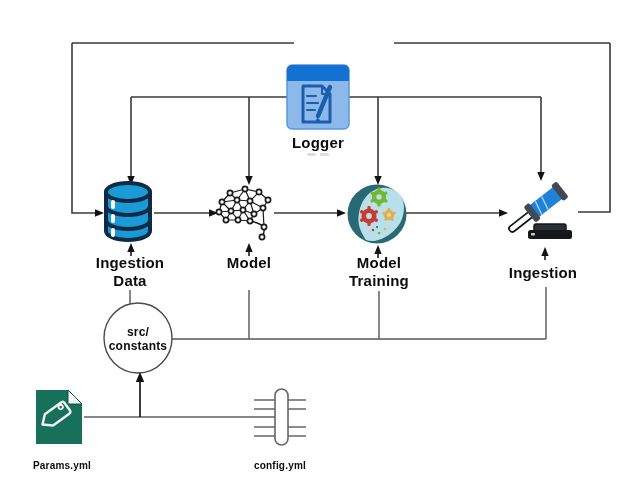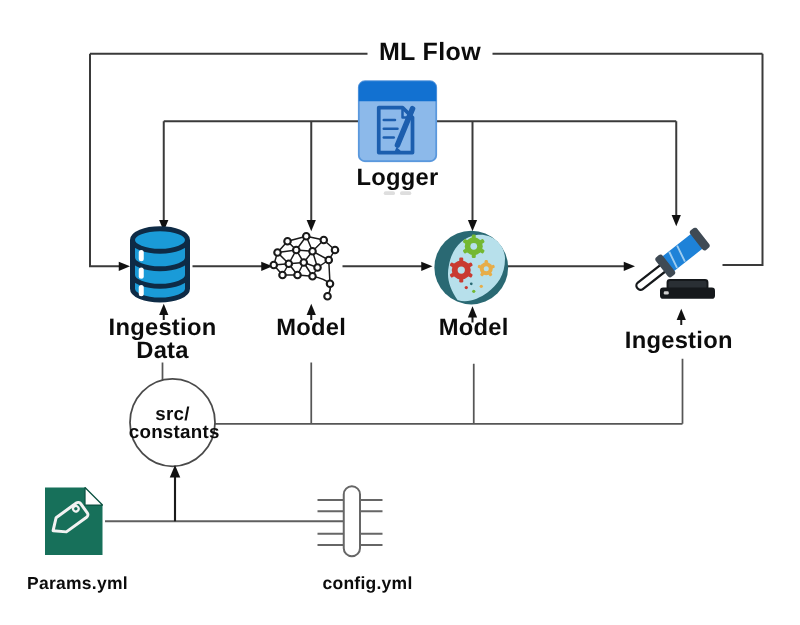--- a/index.html
+++ b/index.html
@@ -5,26 +5,26 @@
   html,body{margin:0;padding:0;background:#fff;}
   .stage{
     position:relative;width:640px;height:500px;background:#ffffff;
     font-family:"Liberation Sans",sans-serif;overflow:hidden;
   }
   .overlay{position:absolute;left:0;top:0;width:640px;height:500px;}
   .icon{position:absolute;}
   .icon svg{display:block;width:100%;height:100%;}
   .lbl{
     position:absolute;font-weight:bold;color:#0c0c0c;text-align:center;
-    line-height:18px;font-size:19px;letter-spacing:.2px;
+    line-height:18px;font-size:15px;letter-spacing:.2px;
   }
   .lbl .ln{display:block;}
   .title{font-size:20px;line-height:22px;letter-spacing:.3px;}
-  .file-lbl{font-size:14px;}
-  .circle-lbl{font-size:15px;line-height:14px;}
+  .file-lbl{font-size:10px;}
+  .circle-lbl{font-size:12px;line-height:14px;}
   .smudge{position:absolute;display:flex;gap:4px;}
   .smudge i{display:block;width:9px;height:3px;background:#dedede;border-radius:2px;}
 </style>
 </head>
 <body>
 
 <div class="stage">
 
   <svg class="overlay" viewBox="0 0 640 500">
 
@@ -211,20 +211,21 @@
       <g>
         <circle cx="27" cy="47" r="1.3" style="fill:var(--gear-red,#c93b31)"></circle>
         <circle cx="33" cy="50" r="1.3" style="fill:var(--gear-green,#74b832)"></circle>
         <circle cx="39" cy="46" r="1.3" style="fill:var(--gear-yellow,#e7ad49)"></circle>
         <circle cx="31" cy="44" r="1.1" style="fill:var(--globe-dark,#2a6973)"></circle>
       </g>
     </svg>
   </div>
   <div class="lbl" style="left:329px;top:254px;width:100px;">
     <span class="ln">Model</span>
+    <span class="ln">Training</span>
   </div>
 
   <div class="icon" style="left:508px;top:182px;width:76px;height:66px;">
     <svg viewBox="0 0 76 66">
       <g transform="rotate(-38 38 20)">
         <rect x="-8" y="17" width="34" height="6.5" rx="3" fill="#ffffff" stroke="#15181b" stroke-width="1.8"></rect>
         <rect x="22" y="12.5" width="32" height="15" rx="2" style="fill:var(--gavel-blue,#1e82d8)"></rect>
         <path d="M30,13 l-3,14 M38,13 l-3,14" stroke="#9ecdf0" stroke-width="1.5" fill="none"></path>
         <rect x="17" y="10" width="7" height="20" rx="2.5" style="fill:var(--gavel-gray,#3f4a54)"></rect>
         <rect x="52" y="10" width="7" height="20" rx="2.5" style="fill:var(--gavel-gray,#3f4a54)"></rect>
@@ -263,21 +264,18 @@
     <svg viewBox="0 0 60 62">
       <g stroke="#666666" stroke-width="1.5" fill="none">
         <path d="M4,14 H25 M35,14 H56"></path>
         <path d="M4,23 H25 M35,23 H56"></path>
         <path d="M4,41 H25 M35,41 H56"></path>
         <path d="M4,50 H25 M35,50 H56"></path>
       </g>
       <rect x="25" y="3" width="13" height="56" rx="6.5" fill="#ffffff" stroke="#666666" stroke-width="1.6"></rect>
     </svg>
   </div>
-  <div class="lbl file-lbl" style="left:230px;top:457px;width:100px;text-align:right;">
+  <div class="lbl file-lbl" style="left:230px;top:457px;width:100px;">
     <span class="ln">config.yml</span>
   </div>
 
-  <div class="lbl title" style="left:289px;top:31px;width:110px;">
-    <span class="ln">ML Flow</span>
-  </div>
 
 </div>
 
 </body></html>

